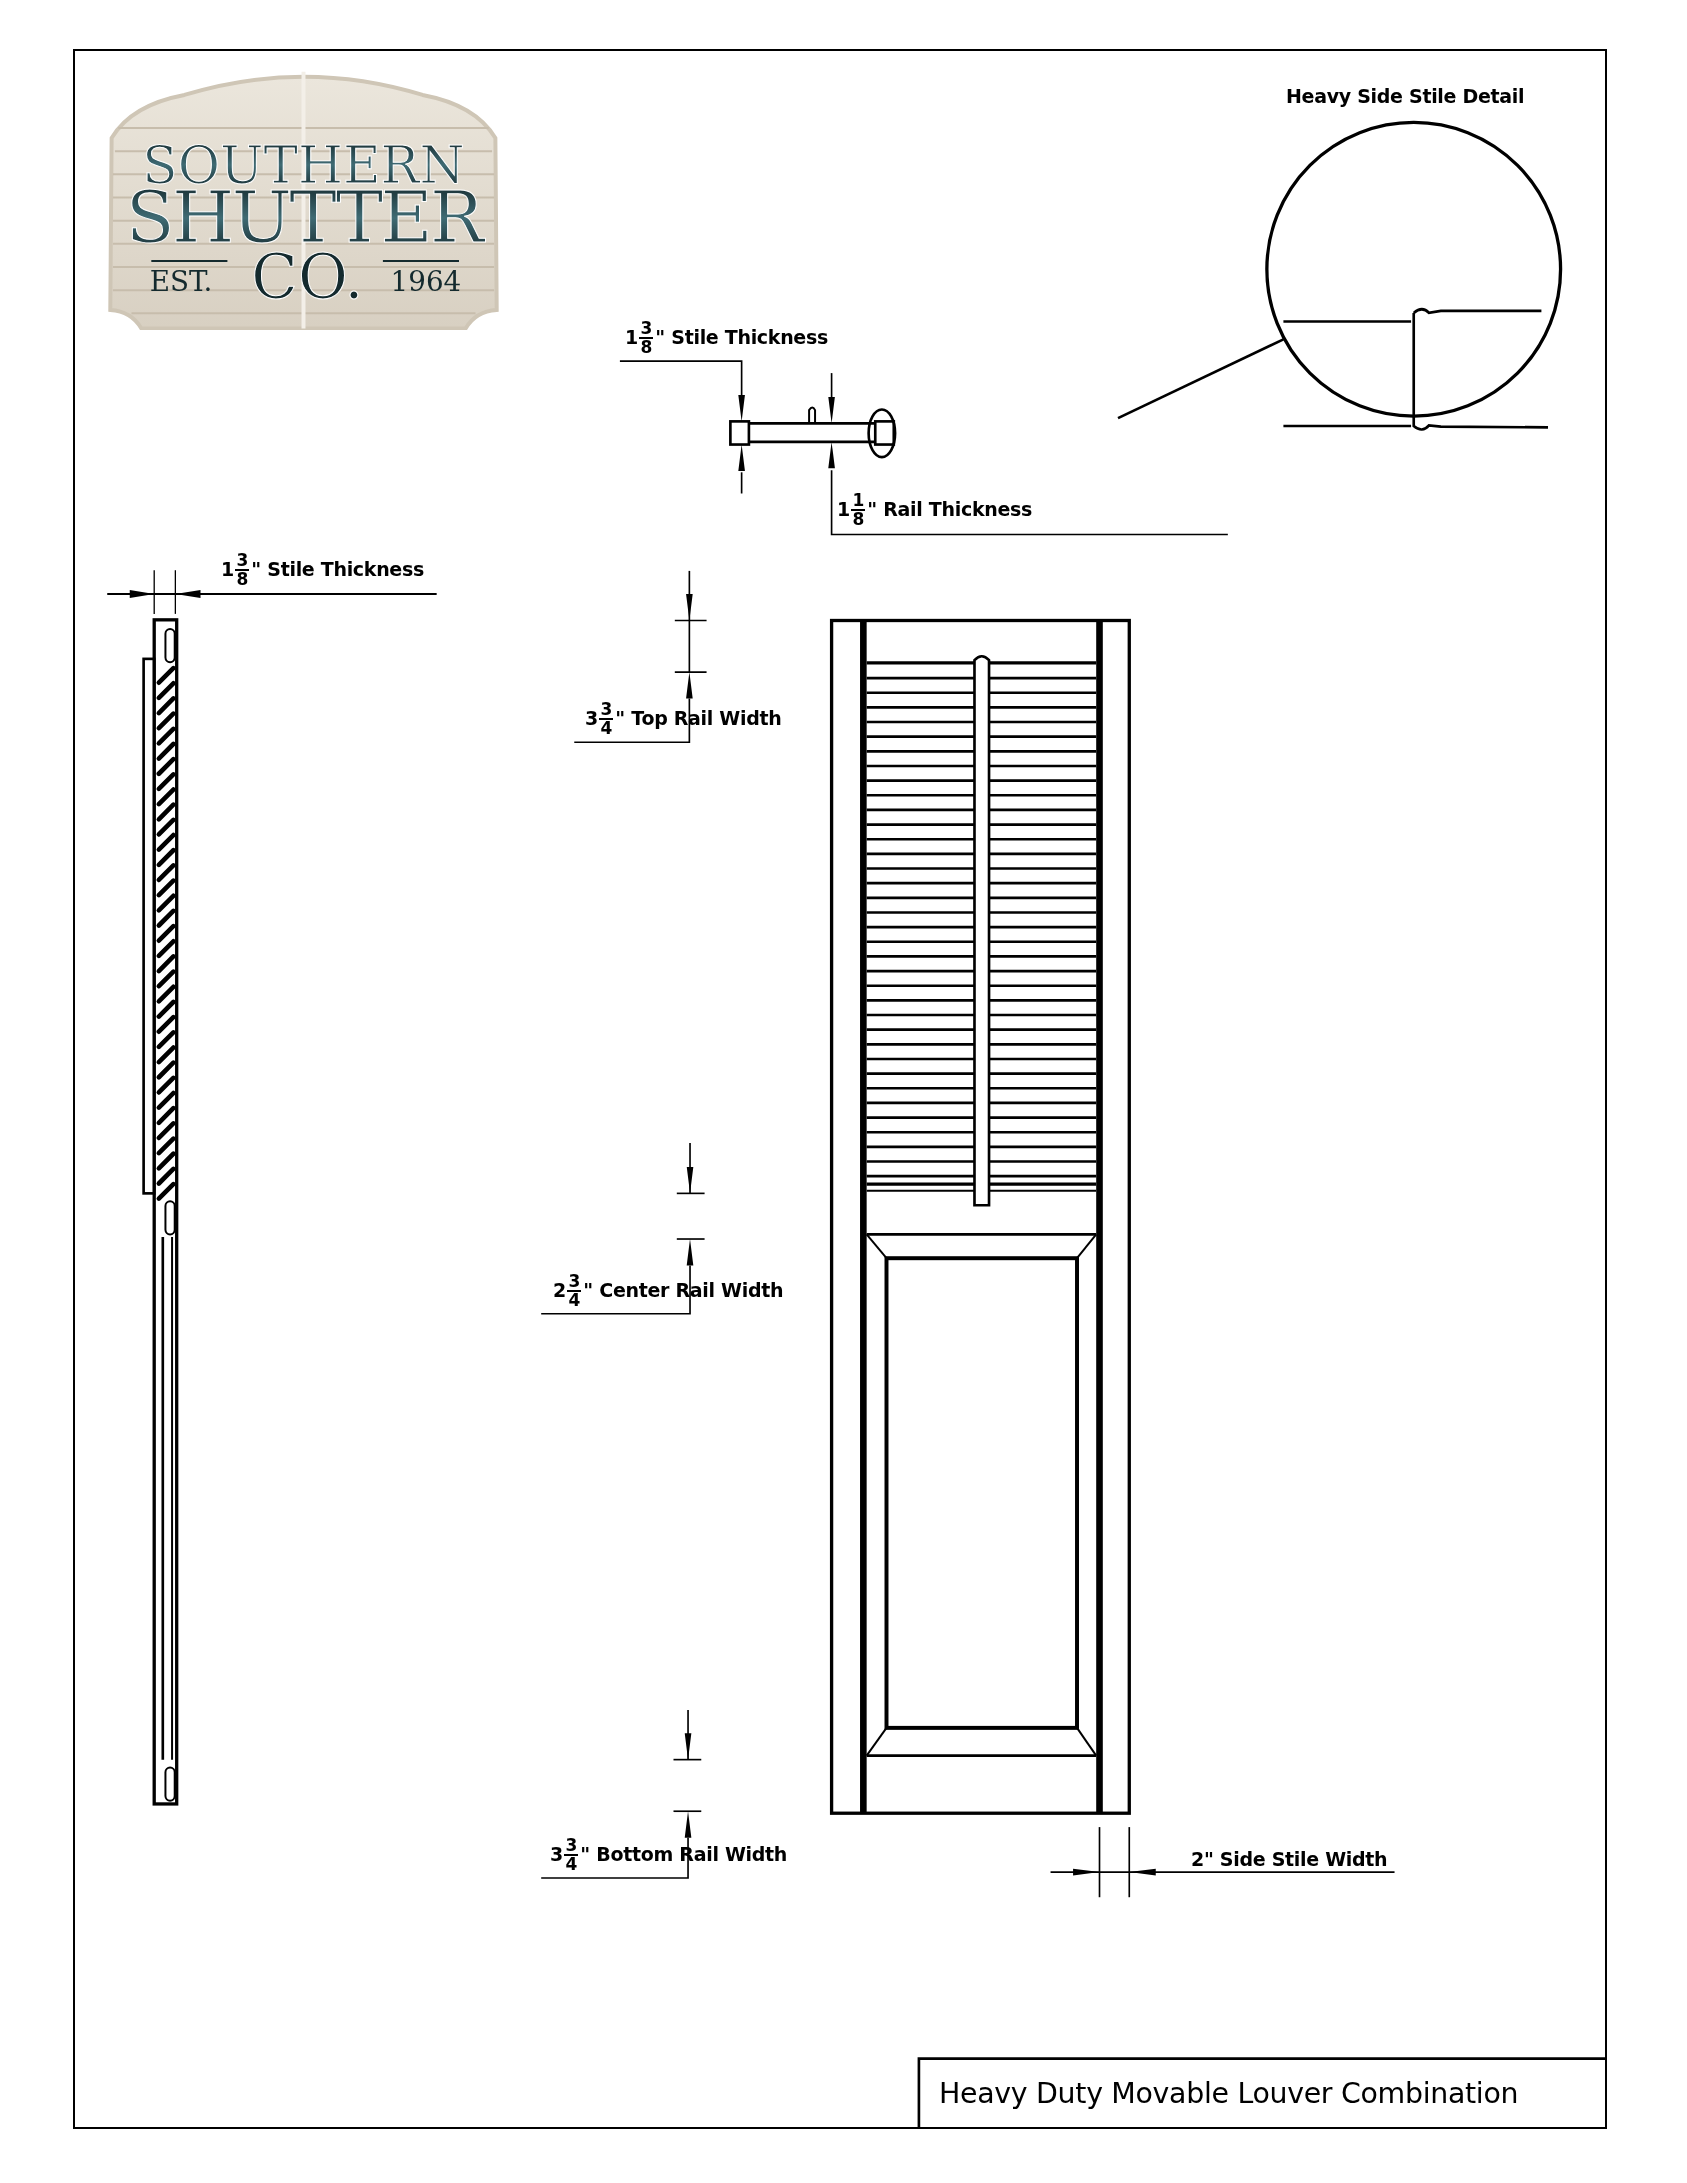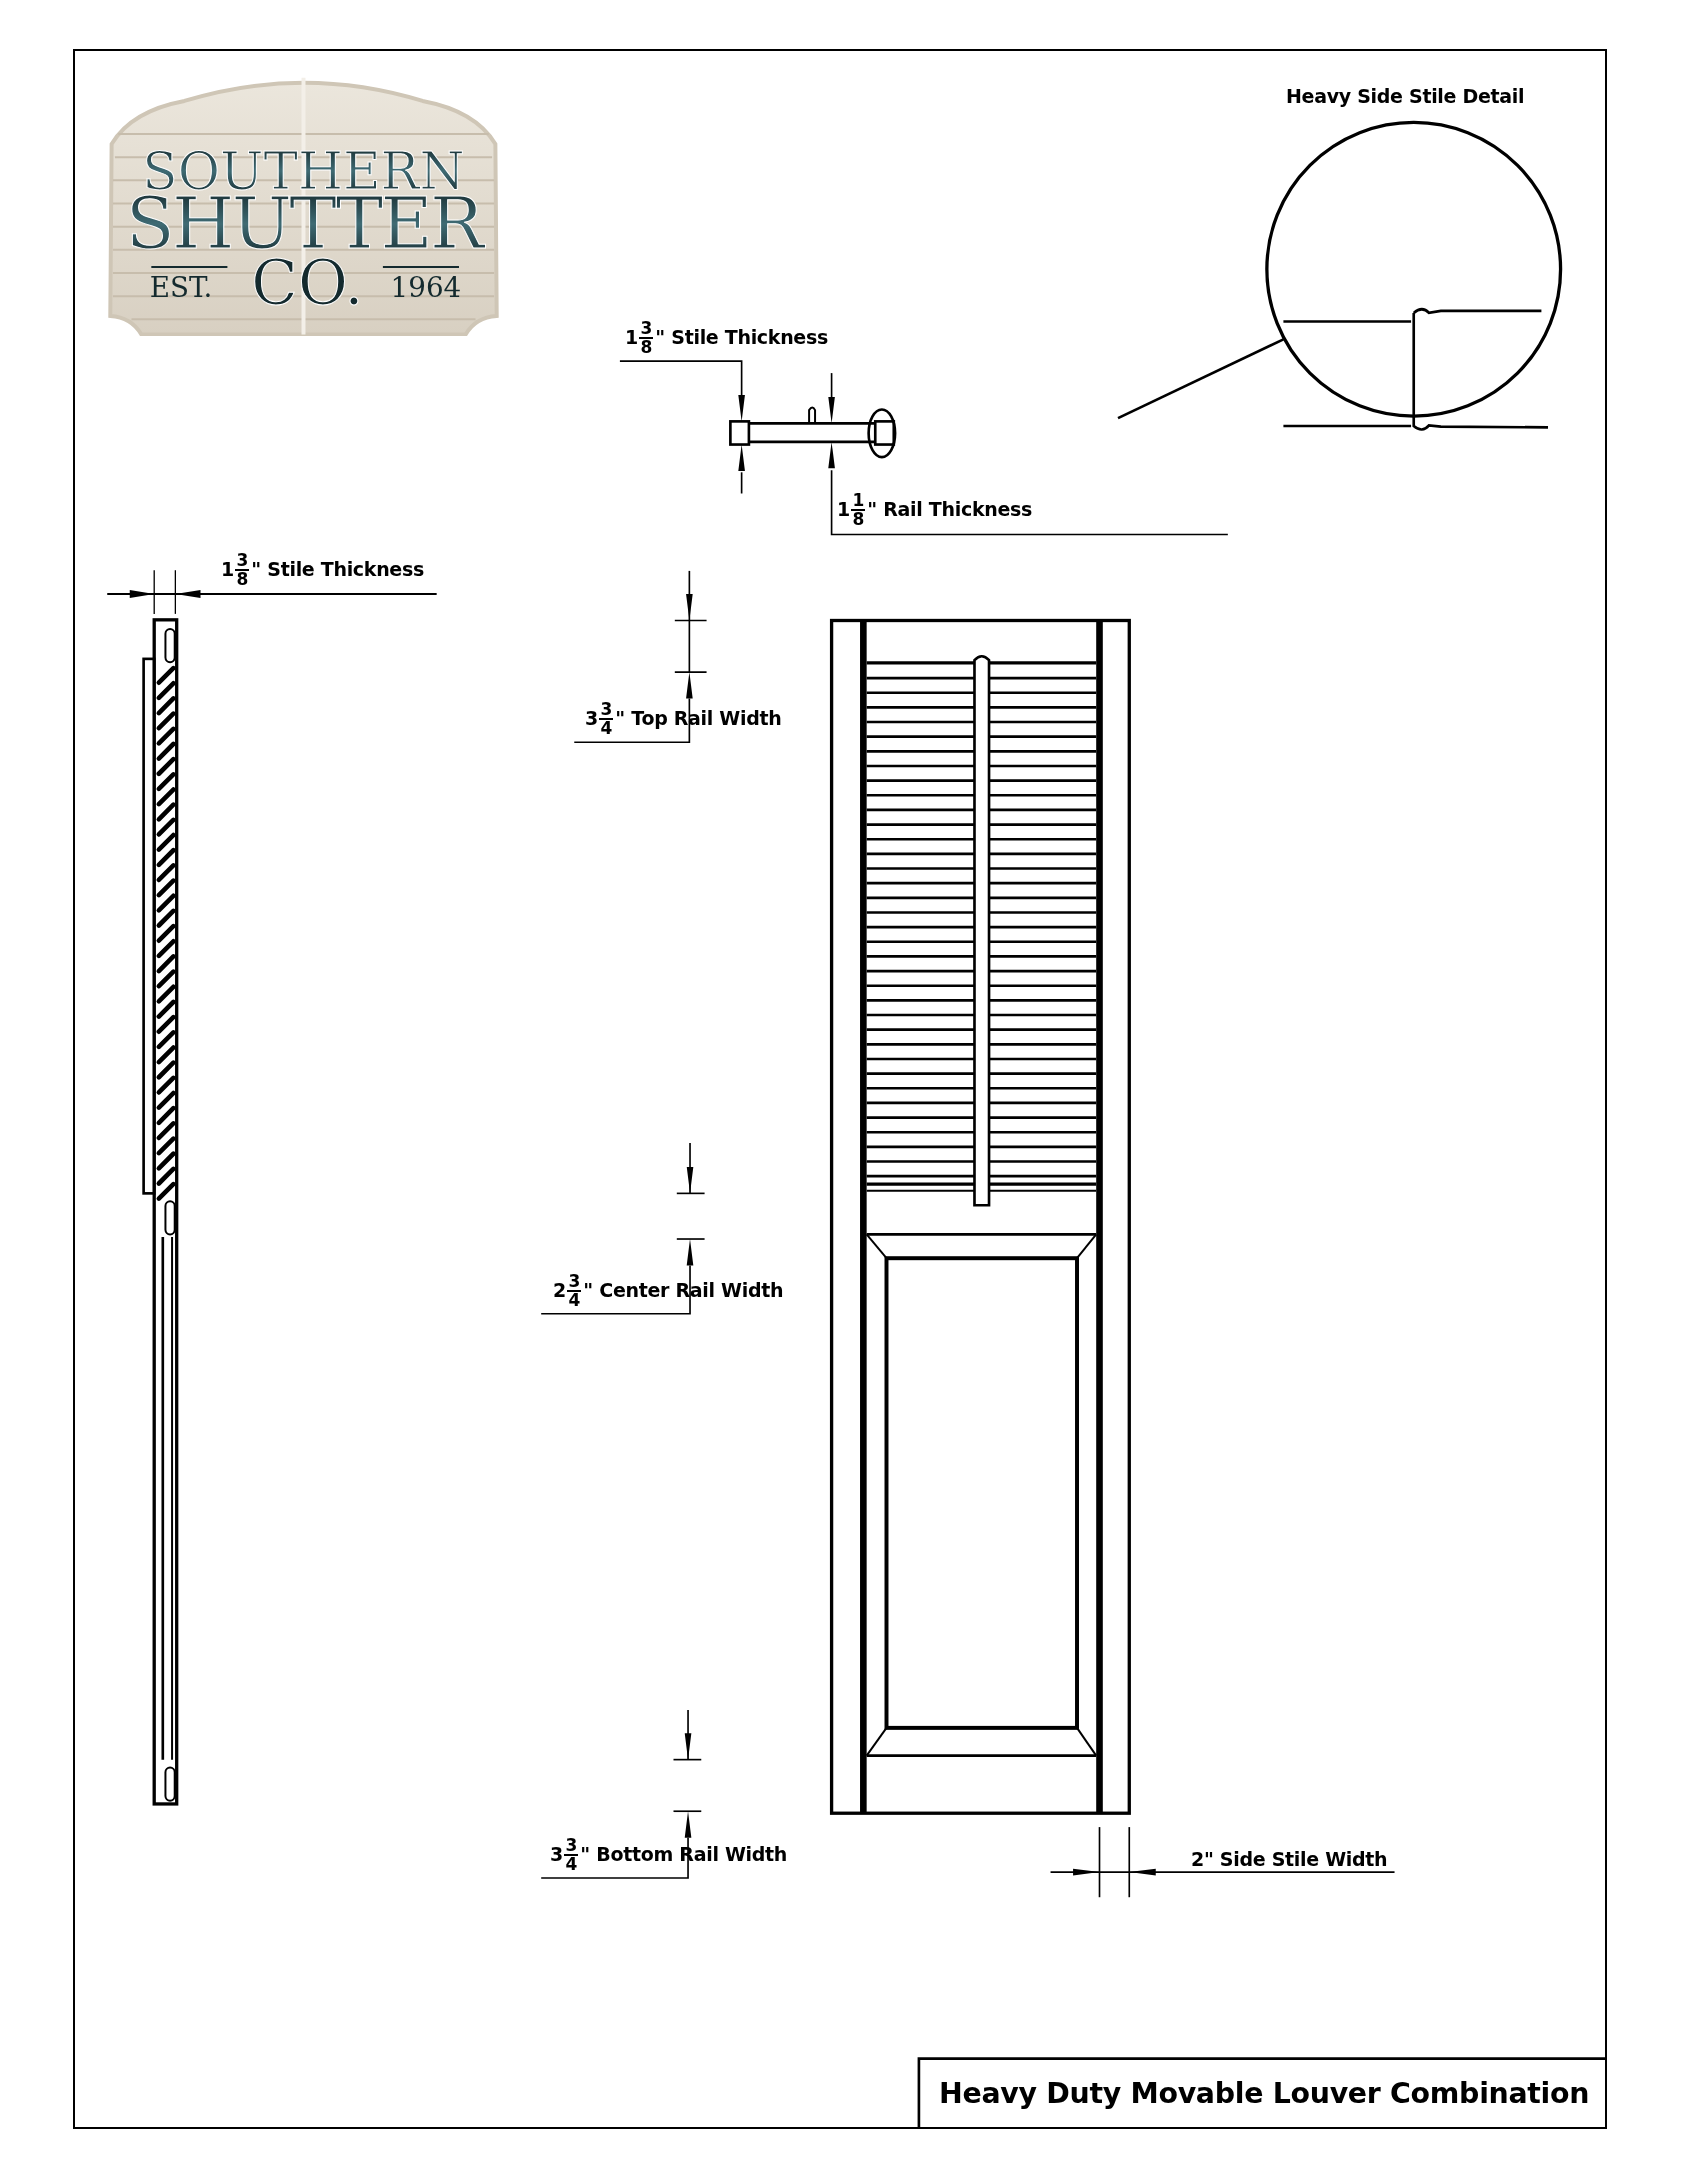--- a/index.html
+++ b/index.html
@@ -1,30 +1,30 @@
 <!DOCTYPE html>
 <html style="font-size:10.6px"><head>
 <meta charset="utf-8">
 <style>
   html, body { margin:0; padding:0; background:#ffffff; }
   body { width:1687px; height:2183px; position:relative; overflow:hidden; font-family:"DejaVu Sans", sans-serif; }
   .abs { position:absolute; }
   .lbl { position:absolute; font-family:"DejaVu Sans", sans-serif; font-weight:bold; color:#000; white-space:nowrap; font-size:19px; letter-spacing:-0.3px; }
   .frac { display:inline-flex; flex-direction:column; align-items:center; vertical-align:middle; font-size:17px; line-height:17px; margin:0 2px 0 1.3px; }
   .frac .num { border-bottom:2px solid #000; padding:0 1.3px; }
-  .title-text { font-size:28.4px; font-weight:bold;text-align:right; }
+  .title-text { font-size:28.4px; font-weight:normal;text-align:right; }
   .heading { font-size:19px; font-weight:bold; }
   svg { position:absolute; left:0; top:0; }
 </style>
 </head>
 <body>
 
 <div class="abs" style="left:73px;top:49px;width:1534px;height:2080px;border:2.6px solid #000;box-sizing:border-box;"></div>
 
-<div class="abs" style="left:105px;top:71px;width:397px;height:265px;">
+<div class="abs" style="left:105px;top:65px;width:397px;height:265px;">
   <svg width="397" height="265" viewBox="0 0 600 400">
     <defs>
       <linearGradient id="lg" x1="0" y1="0" x2="0" y2="1">
         <stop offset="0" stop-color="#ebe6dc"></stop>
           <stop offset="1" stop-color="#d8d0c2"></stop>
       </linearGradient>
       <linearGradient id="tg" x1="0" y1="0" x2="0" y2="1">
         <stop offset="0" stop-color="#0f1f22"></stop>
           <stop offset="0.5" stop-color="#3f6b74"></stop>
           <stop offset="1" stop-color="#0f1f22"></stop>

